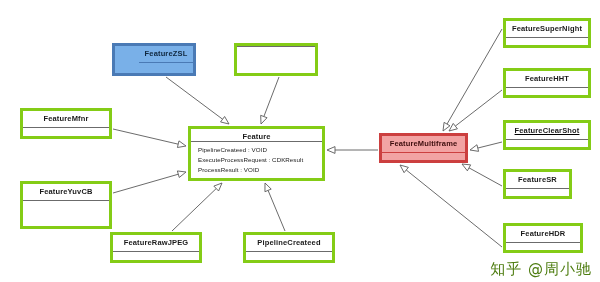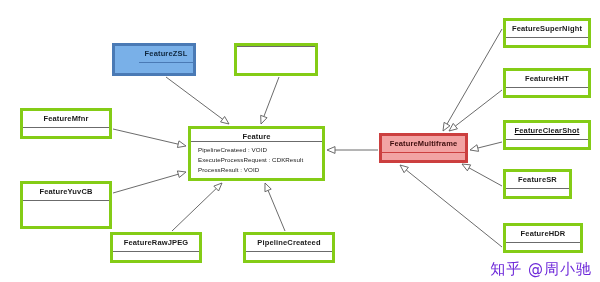--- a/index.html
+++ b/index.html
@@ -78,21 +78,21 @@
   }
   .node.red .divider { border-top-color: #cc3f3f; }
   .node.red .title { color: #3d0d0d; }
   .node.empty .body { padding: 0; }
 
   #watermark {
     position: absolute;
     right: 8px;
     bottom: 3px;
     font-size: 15px;
-    color: #6d28d9;
+    color: #4d7c0f;
     letter-spacing: 1px;
     font-family: "DejaVu Sans", sans-serif;
     white-space: nowrap;
     z-index: 3;
     user-select: none;
   }
 </style>
 </head>
 <body>
 

